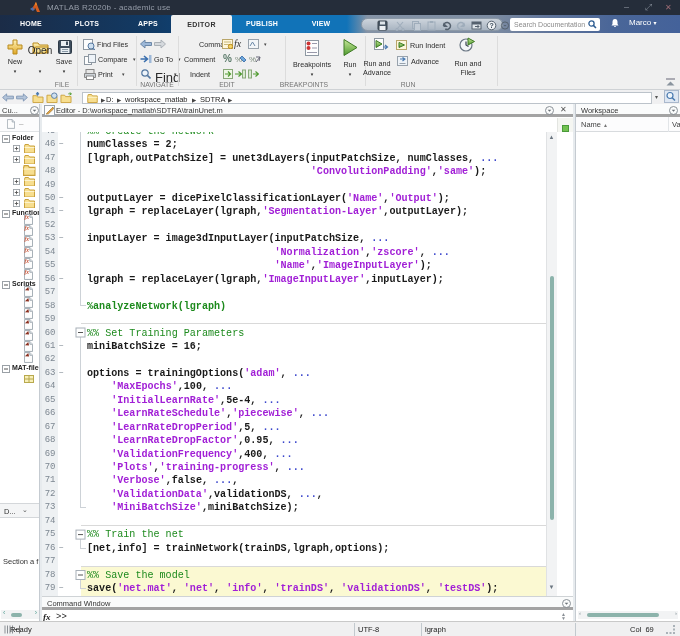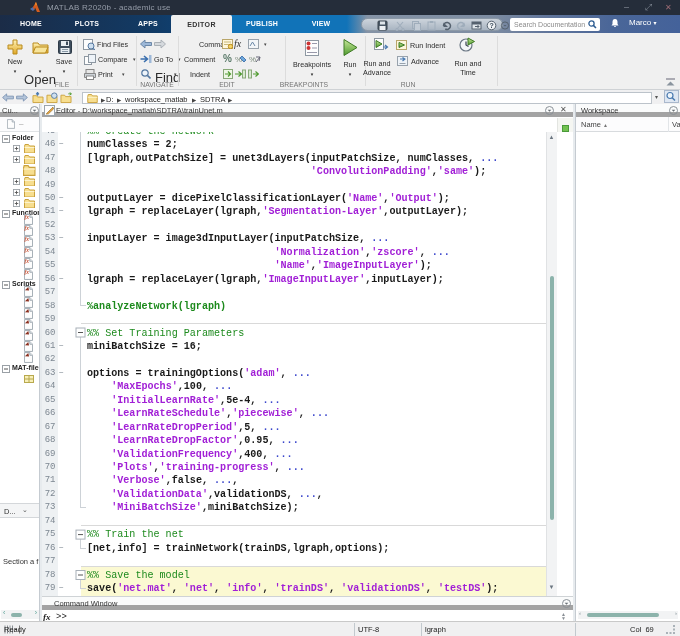--- a/index.html
+++ b/index.html
@@ -21,21 +21,21 @@
 
 #ribbon{position:absolute;left:0;top:33px;width:680px;height:57px;background:#f0f0f0;border-bottom:1px solid #cfd2d5}
 .vsep{position:absolute;top:3px;width:1px;height:50px;background:#dcdcdc}
 .seclabel{position:absolute;top:48px;font-size:6.8px;color:#747474;text-align:center}
 
 #addrbar{position:absolute;left:0;top:90px;width:680px;height:14px;background:#f0f0f1}
 #addrinput{position:absolute;left:82px;top:1.5px;width:570px;height:12px;background:#fff;border:1px solid #bcc3ca;font-size:7.5px;color:#222;line-height:11px}
 
 #main{position:absolute;left:0;top:104px;width:680px;height:517px;background:#e7ebee}
 .panel{position:absolute;background:#fff;overflow:hidden}
-.phdr{position:absolute;left:0;top:0;right:0;height:13px;background:#fafbfb;border-bottom:5px solid #a3a3a3;font-size:7.5px;color:#333}
+.phdr{position:absolute;left:0;top:0;right:0;height:13px;background:#fafbfb;border-bottom:3px solid #a3a3a3;font-size:7.5px;color:#333}
 
 #sidebar{left:0;top:0;width:40px;height:517px;border-right:1px solid #c5cbd1}
 
 #editor{left:42px;top:0;width:531px;height:492px}
 #edtabs{position:absolute;left:0;top:13px;width:514.5px;height:15px;background:#e7eaec;border-bottom:1px solid #c9cdd1}
 #edtab{position:absolute;left:4px;top:1px;width:70px;height:15px;background:#fff;border:1px solid #c2c7cb;border-bottom:none;font-size:7.5px;color:#222;line-height:13px}
 #plustab{position:absolute;left:77px;top:2px;width:14px;height:12px;background:#f2f4f5;border:1px solid #c2c7cb;color:#444;font-size:9px;line-height:10px;text-align:center}
 #edbody{position:absolute;left:0;top:28px;width:531px;height:464px;overflow:hidden;background:#fff}
 #gutter{position:absolute;left:0;top:0;width:15.5px;height:464px;background:#eef1f3}
 pre{font-family:"Liberation Mono",monospace;font-size:10.08px;line-height:13.45px;margin:0}
@@ -149,21 +149,21 @@
       </svg>
  <svg style="position:absolute;left:58px;top:7px" width="14" height="14" viewBox="0 0 14 14">
         <rect x="0.5" y="0.5" width="13" height="13" rx="1" fill="#3d4d5d" stroke="#2e3a46"></rect>
         <rect x="3" y="1" width="8" height="5" fill="#e8eef2"></rect>
         <rect x="8" y="1.5" width="2" height="3.5" fill="#3d4d5d"></rect>
         <rect x="2.5" y="8" width="9" height="5" fill="#e8eef2"></rect>
         <line x1="4" y1="9.5" x2="10" y2="9.5" stroke="#8a9aa8"></line>
         <line x1="4" y1="11.5" x2="10" y2="11.5" stroke="#8a9aa8"></line>
       </svg>
  <div style="position:absolute;left:-25px;top:24px;width:80px;text-align:center;font-size:7.2px;color:#2b2b2b">New</div>
- <div style="position:absolute;left:0px;top:39px;width:80px;text-align:center;font-size:13px;color:#2b2b2b">Open</div>
+ <div style="position:absolute;left:0px;top:12px;width:80px;text-align:center;font-size:10px;color:#2b2b2b">Open</div>
  <div style="position:absolute;left:24px;top:24px;width:80px;text-align:center;font-size:7.2px;color:#2b2b2b">Save</div>
  <div style="position:absolute;left:-25px;top:35px;width:80px;text-align:center;font-size:5px;color:#2b2b2b">▾</div>
  <div style="position:absolute;left:0px;top:35px;width:80px;text-align:center;font-size:5px;color:#2b2b2b">▾</div>
  <div style="position:absolute;left:24px;top:35px;width:80px;text-align:center;font-size:5px;color:#2b2b2b">▾</div>
  <div class="seclabel" style="left:27.0px;width:70px">FILE</div>
  <div class="vsep" style="left:77px"></div>
  <svg style="position:absolute;left:83px;top:6px" width="12" height="11" viewBox="0 0 12 11">
         <rect x="0.5" y="0.5" width="9" height="10" fill="#fdfdfd" stroke="#8e98a2"></rect>
         <circle cx="8" cy="7" r="3" fill="#cfe0f0" stroke="#5578a0"></circle>
         <line x1="10" y1="9.5" x2="12" y2="11" stroke="#5578a0" stroke-width="1.4"></line>
@@ -280,21 +280,21 @@
         <path d="M3 3 h5 M5.5 1.5 L8 3 L5.5 5" fill="none" stroke="#4a7ab0" stroke-width="1.1"></path>
         <line x1="2.5" y1="7.5" x2="8.5" y2="7.5" stroke="#98a2ac"></line>
       </svg>
  <div style="position:absolute;left:411px;top:24px;font-size:7.2px;color:#2b2b2b;white-space:nowrap;">Advance</div>
  <svg style="position:absolute;left:459px;top:4px" width="16" height="16" viewBox="0 0 16 16">
         <circle cx="7" cy="8" r="6" fill="#f4f6f8" stroke="#6a7684" stroke-width="1.2"></circle>
         <path d="M7 4.5 V8 L9.5 9.5" fill="none" stroke="#394450" stroke-width="1.2"></path>
         <path d="M9 1 L15.5 4.5 L9 8 Z" fill="url(#grn)" stroke="#3e7a24"></path>
       </svg>
  <div style="position:absolute;left:428px;top:26px;width:80px;text-align:center;font-size:7.2px;color:#2b2b2b">Run and</div>
- <div style="position:absolute;left:428px;top:35px;width:80px;text-align:center;font-size:7.2px;color:#2b2b2b">Time</div>
+ <div style="position:absolute;left:428px;top:35px;width:80px;text-align:center;font-size:7.2px;color:#2b2b2b">Files</div>
  <div class="seclabel" style="left:373.0px;width:70px">RUN</div>
  <div class="vsep" style="left:497px"></div>
  <svg style="position:absolute;left:665px;top:45px" width="11" height="9" viewBox="0 0 11 9">
         <line x1="1" y1="1" x2="10" y2="1" stroke="#667"></line>
         <path d="M1.5 7.5 L5.5 3.5 L9.5 7.5" fill="#8a949e" stroke="none"></path>
       </svg>
 </div>
 
 <div id="addrbar">
 <svg style="position:absolute;left:2px;top:3px" width="12" height="9" viewBox="0 0 13 10">
@@ -633,21 +633,21 @@
 save(<span class="s">'net.mat'</span>, <span class="s">'net'</span>, <span class="s">'info'</span>, <span class="s">'trainDS'</span>, <span class="s">'validationDS'</span>, <span class="s">'testDS'</span>);</pre>
      <div id="scrollbar">
        <div style="position:absolute;left:2px;top:2px;color:#6b7680;font-size:6px">▲</div>
        <div style="position:absolute;left:2px;top:452px;color:#6b7680;font-size:6px">▼</div>
        <div style="position:absolute;left:3px;top:144px;width:4.5px;height:244px;background:#8cb3ab;border-radius:2px"></div>
      </div>
    </div>
  </div>
  <div class="panel" id="cmdwin">
    <div class="phdr">
-          <span style="position:absolute;left:12px;top:2px">Command Window</span>
+          <span style="position:absolute;left:5px;top:2px">Command Window</span>
      <svg class="abs" style="left:520px;top:2px" width="9" height="9" viewBox="0 0 9 9">
             <circle cx="4.5" cy="4.5" r="4" fill="none" stroke="#8a9096"></circle>
             <path d="M2.7 3.7 L4.5 5.7 L6.3 3.7 Z" fill="#6a7076"></path>
           </svg>
    </div>
    <div style="position:absolute;left:1px;top:15px;font-family:'Liberation Serif',serif;font-style:italic;font-weight:bold;font-size:9px;color:#222">fx</div>
    <div style="position:absolute;left:14px;top:15px;font-family:'Liberation Mono',monospace;font-size:9px;color:#222">&gt;&gt;</div>
    <div style="position:absolute;right:7px;top:16px;color:#8a9096;font-size:5px;line-height:3.5px">▲<br>▼</div>
  </div>
  <div class="panel" id="workspace">
@@ -684,21 +684,21 @@
       </svg>
  <svg style="position:absolute;left:666px;top:3px" width="10" height="10" viewBox="0 0 10 10">
         <g fill="#aab2b8">
           <rect x="7" y="7" width="2" height="2"></rect>
           <rect x="7" y="3.5" width="2" height="2"></rect>
           <rect x="3.5" y="7" width="2" height="2"></rect>
           <rect x="7" y="0" width="2" height="2"></rect>
           <rect x="0" y="7" width="2" height="2"></rect>
         </g>
       </svg>
- <span style="position:absolute;left:4px;top:3px">Ready</span>
+ <span style="position:absolute;left:10px;top:3px">Ready</span>
  <div class="ssep" style="left:354px"></div>
  <span style="position:absolute;left:358px;top:3px">UTF-8</span>
  <div class="ssep" style="left:421px"></div>
  <span style="position:absolute;left:425px;top:3px">lgraph</span>
  <div class="ssep" style="left:575px"></div>
  <span style="position:absolute;left:577px;top:20px">Ln&nbsp;&nbsp;79</span>
  <span style="position:absolute;left:630px;top:3px">Col&nbsp;&nbsp;69</span>
 </div>
 </div>
 </body></html>

